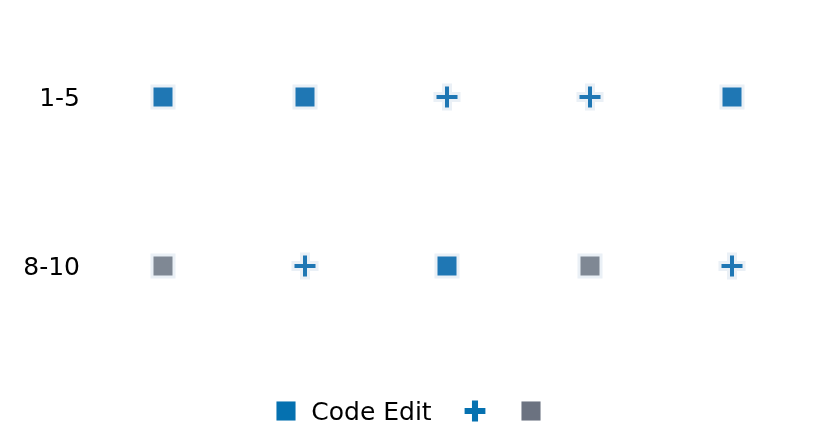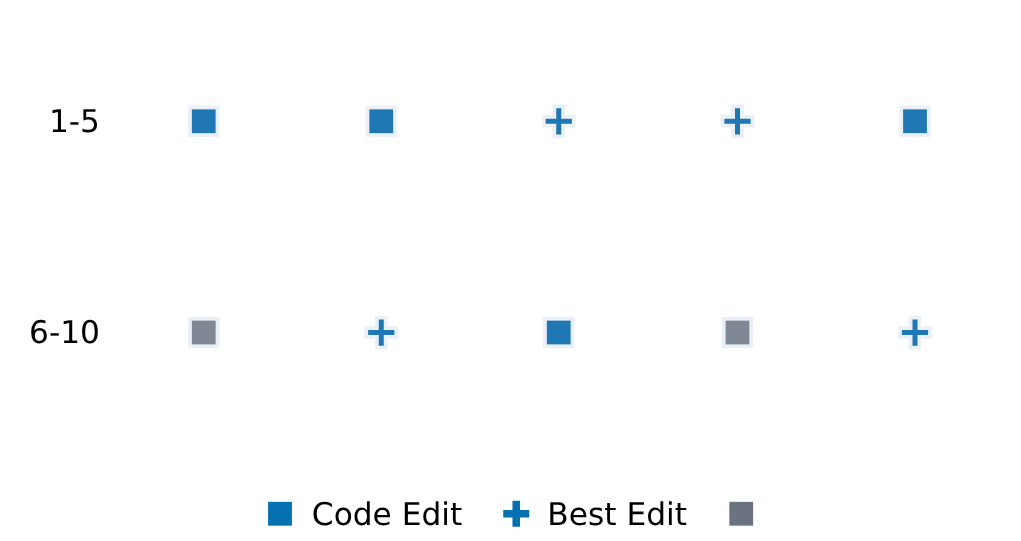--- a/index.html
+++ b/index.html
@@ -111,21 +111,21 @@
     <div class="marker" style="left: 590px; top: 97px;">
       <svg viewBox="0 0 30 30" xmlns="http://www.w3.org/2000/svg">
         <path d="M 11.5 3 L 18.5 3 L 18.5 11.5 L 27 11.5 L 27 18.5 L 18.5 18.5 L 18.5 27 L 11.5 27 L 11.5 18.5 L 3 18.5 L 3 11.5 L 11.5 11.5 Z" fill="#1f77b4" stroke="#eaf0f6" stroke-width="3" stroke-linejoin="miter"></path>
       </svg>
     </div>
     <div class="marker" style="left: 732px; top: 97px;">
       <svg viewBox="0 0 30 30" xmlns="http://www.w3.org/2000/svg">
         <rect x="4" y="4" width="22" height="22" fill="#1f77b4" stroke="#eaf0f6" stroke-width="3"></rect>
       </svg>
     </div>
-    <div class="ytick-label" style="top: 266px;">6-10</div>
+    <div class="ytick-label" style="top: 266px;">8-10</div>
     <div class="marker" style="left: 163px; top: 266px;">
       <svg viewBox="0 0 30 30" xmlns="http://www.w3.org/2000/svg">
         <rect x="4" y="4" width="22" height="22" fill="#7f8894" stroke="#eaf0f6" stroke-width="3"></rect>
       </svg>
     </div>
     <div class="marker" style="left: 305px; top: 266px;">
       <svg viewBox="0 0 30 30" xmlns="http://www.w3.org/2000/svg">
         <path d="M 11.5 3 L 18.5 3 L 18.5 11.5 L 27 11.5 L 27 18.5 L 18.5 18.5 L 18.5 27 L 11.5 27 L 11.5 18.5 L 3 18.5 L 3 11.5 L 11.5 11.5 Z" fill="#1f77b4" stroke="#eaf0f6" stroke-width="3" stroke-linejoin="miter"></path>
       </svg>
     </div>
@@ -155,21 +155,20 @@
         </svg>
       </span>
       <span class="legend-label">Code Edit</span>
     </div>
     <div class="legend-entry">
       <span class="legend-swatch">
         <svg viewBox="0 0 30 30" xmlns="http://www.w3.org/2000/svg">
           <path d="M 11.5 3 L 18.5 3 L 18.5 11.5 L 27 11.5 L 27 18.5 L 18.5 18.5 L 18.5 27 L 11.5 27 L 11.5 18.5 L 3 18.5 L 3 11.5 L 11.5 11.5 Z" fill="#0571b0"></path>
         </svg>
       </span>
-      <span class="legend-label">Best Edit</span>
     </div>
     <div class="legend-entry">
       <span class="legend-swatch">
         <svg viewBox="0 0 30 30" xmlns="http://www.w3.org/2000/svg">
           <rect x="4" y="4" width="22" height="22" fill="#6b7280"></rect>
         </svg>
       </span>
     </div>
   </div>
 

